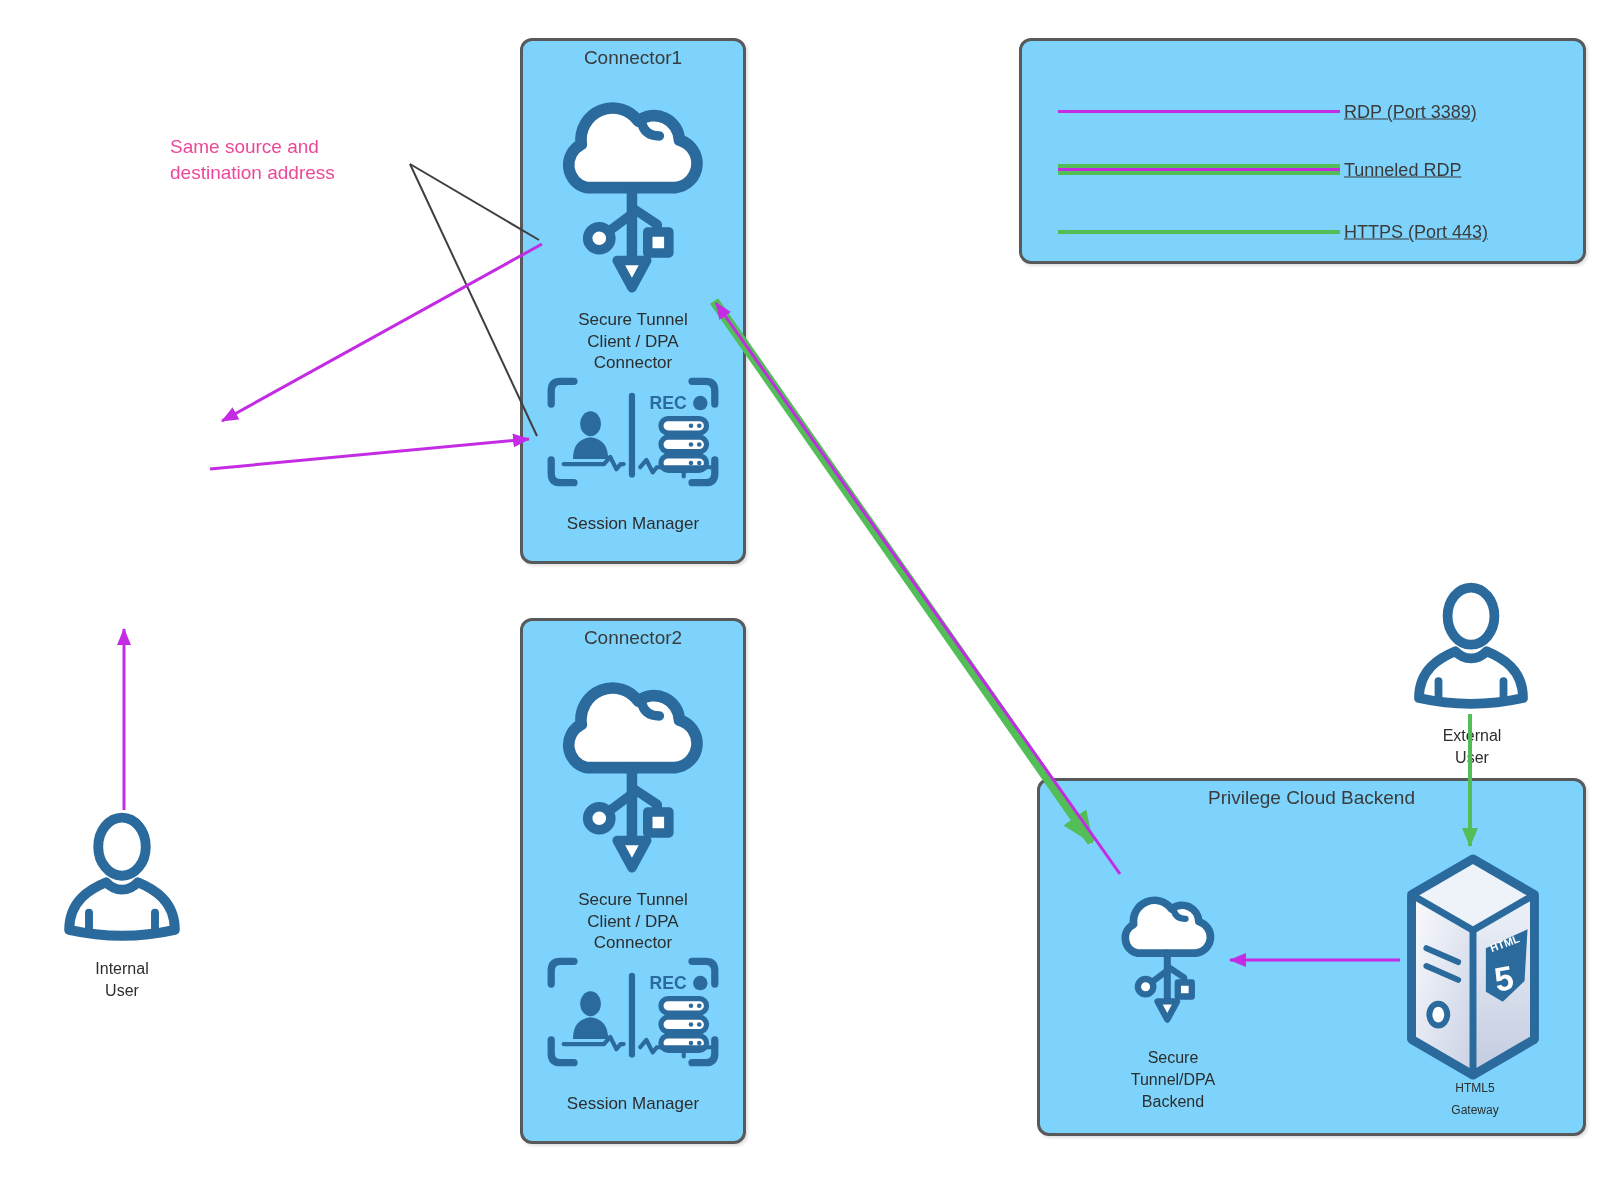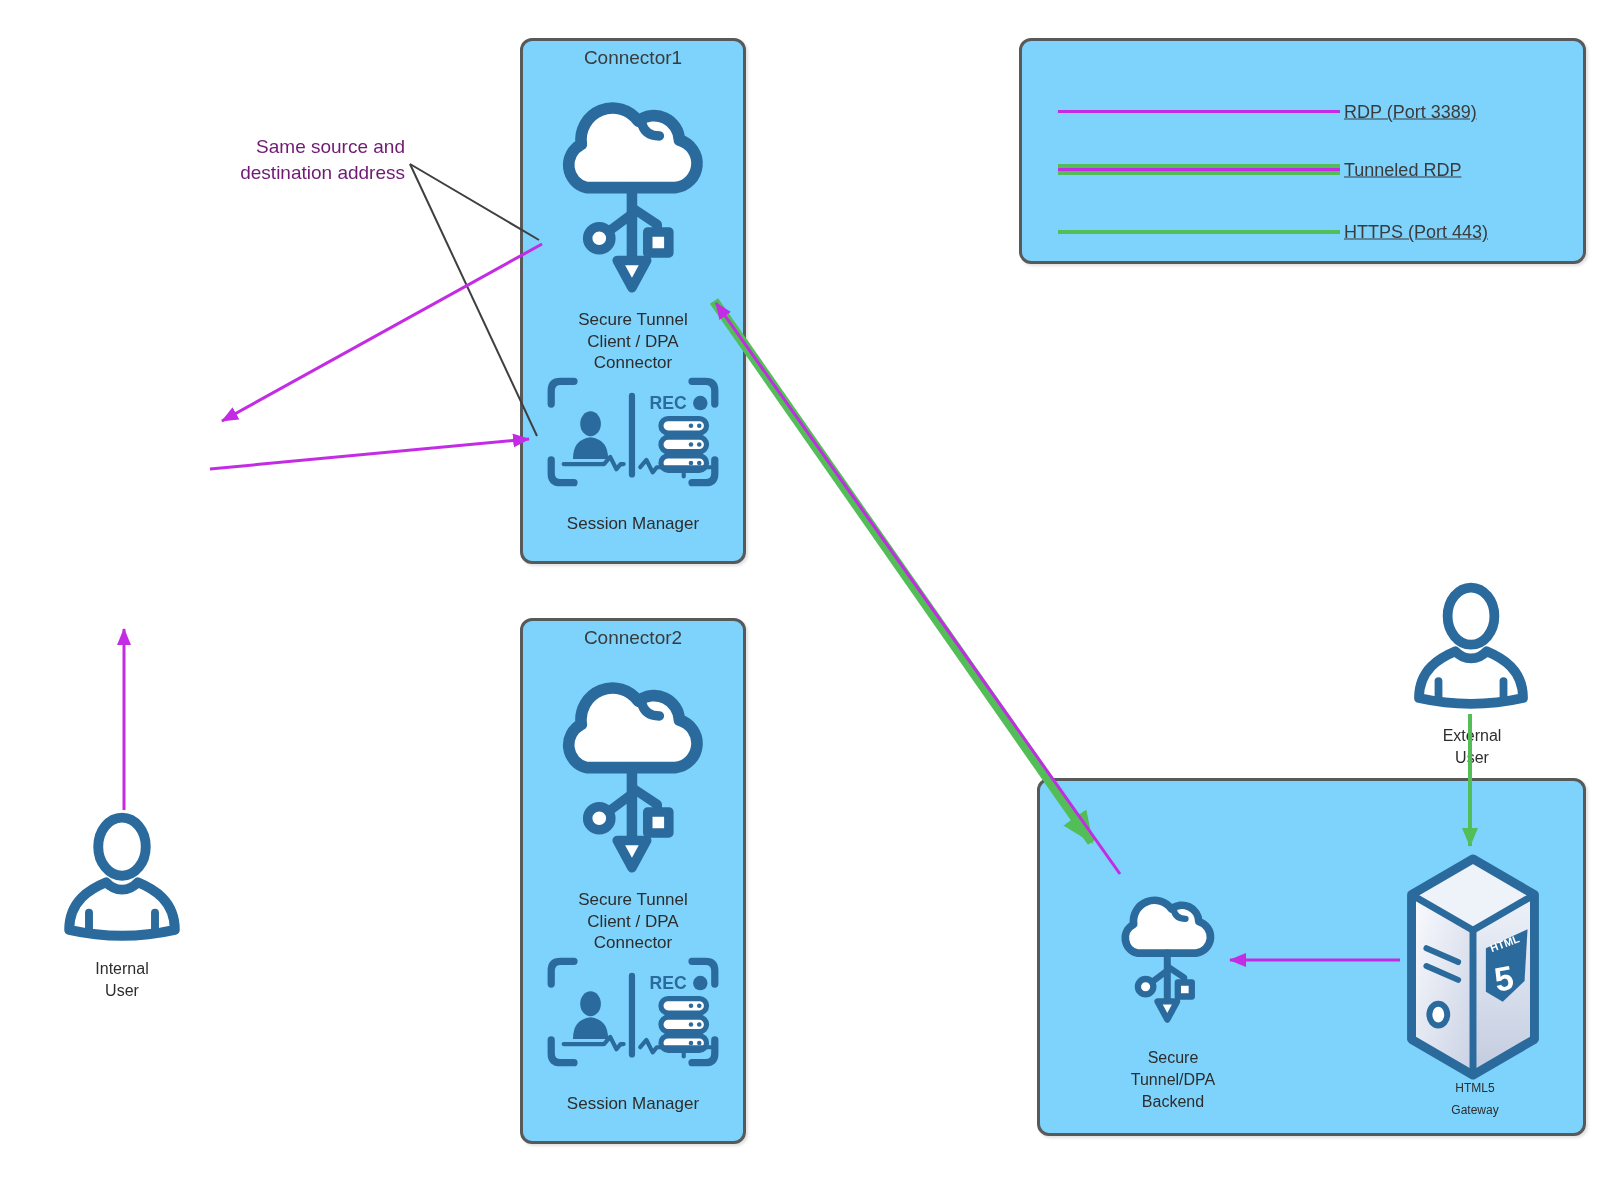--- a/index.html
+++ b/index.html
@@ -14,21 +14,21 @@
   }
   .box-title{
     position:absolute;top:6px;left:0;width:100%;text-align:center;
     font-size:19px;color:#3b3b3b;
   }
   .lbl{
     position:absolute;text-align:center;white-space:pre-line;color:#2d2d2d;
     line-height:22px;
   }
   .note{
-    position:absolute;text-align:right;white-space:pre-line;color:#701a75;
+    position:absolute;text-align:left;white-space:pre-line;color:#ec4899;
     font-size:19px;line-height:26px;
   }
   .legend-swatch{position:absolute;left:36px;width:282px;}
   .legend-label{
     position:absolute;left:322px;transform:translateY(-50%);font-size:18px;color:#3b3b3b;text-decoration:underline;
   }
   .sw-rdp{height:3px;background:#c32ce4;}
   .sw-https{height:4px;background:#53bd57;}
   .sw-tun .g{height:4px;background:#53bd57;}
   .sw-tun .m{height:3px;background:#c32ce4;}
@@ -193,20 +193,21 @@
     <div class="legend-label" style="top:191px;">HTTPS (Port 443)</div>
   </div>
 
   <svg class="abs icon" style="left:1406px;top:576px;" width="130" height="140" viewBox="0 0 100 100">
     <use href="#sym-user"></use>
   </svg>
   <div class="lbl" style="left:1402px;top:725px;width:140px;font-size:16px;">External
 User</div>
 
   <div class="box" style="left:1037px;top:778px;width:543px;height:352px;">
+    <div class="box-title">Privilege Cloud Backend</div>
     <svg class="abs icon" style="left:72px;top:100px;" width="112" height="154" viewBox="0 0 160 220">
       <use href="#sym-cloud-tunnel"></use>
     </svg>
     <div class="lbl" style="left:43px;top:266px;width:180px;font-size:16px;">Secure
 Tunnel/DPA
 Backend</div>
     <svg class="abs icon" style="left:358px;top:72px;" width="150" height="228" viewBox="0 0 150 230">
       <use href="#sym-gateway"></use>
       <text x="94" y="100" font-size="11" font-weight="bold" fill="#ffffff" font-family="Liberation Sans, sans-serif" transform="rotate(-20 94 100)">HTML</text>
       <text x="99" y="140" font-size="34" font-weight="bold" fill="#ffffff" font-family="Liberation Sans, sans-serif" transform="rotate(-10 99 140)">5</text>

